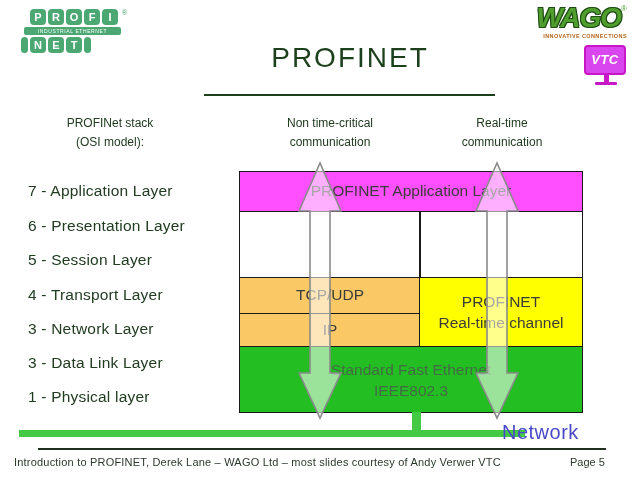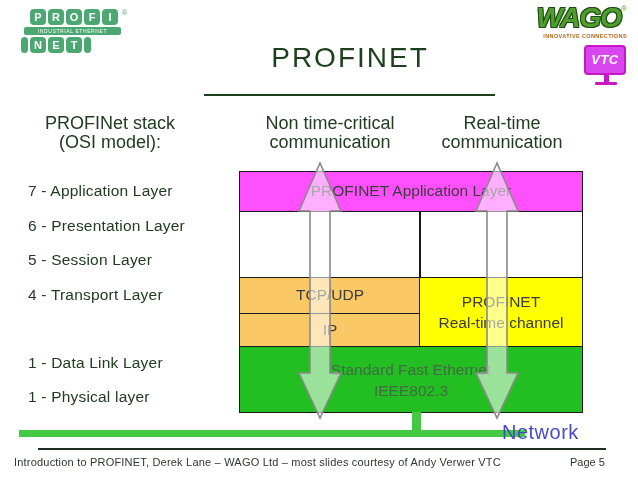--- a/index.html
+++ b/index.html
@@ -38,21 +38,21 @@
     line-height:26px;text-align:center;letter-spacing:.5px;}
   .vtc-stem{width:5px;height:7px;background:#c717c7;margin:0 auto;}
   .vtc-base{width:22px;height:3px;background:#c717c7;margin:0 auto;border-radius:1px;}
 
   
   .title{left:204px;top:42px;width:292px;text-align:center;font-size:28px;
     letter-spacing:2px;color:#1c3f1c;}
   .title-rule{left:204px;top:94px;width:291px;height:2px;background:#1c3f1c;}
 
   
-  .hdr{font-size:18px;line-height:19px;color:#213c21;text-align:center;}
+  .hdr{font-size:12px;line-height:19px;color:#213c21;text-align:center;}
   .left-heading{left:20px;top:114px;width:180px;}
   .col-hdr-left{left:239px;top:114px;width:182px;}
   .col-hdr-right{left:421px;top:114px;width:162px;}
   .layer{left:28px;font-size:15.5px;color:#213c21;letter-spacing:.2px;white-space:nowrap;}
 
   
   .dbox{box-sizing:border-box;border:1.5px solid #1a1a1a;color:#3c3c3c;
     font-size:15.5px;text-align:center;}
   .box-app{left:239px;top:171px;width:344px;height:41px;background:#FF4FFF;line-height:38px;}
   .box-white{left:239px;top:211px;width:344px;height:67px;background:#ffffff;}
@@ -126,21 +126,22 @@
   </div>
   <div class="abs hdr col-hdr-right">
     <div>Real-time</div>
     <div>communication</div>
   </div>
 
   <div class="abs layer" style="top:182px;">7 - Application Layer</div>
   <div class="abs layer" style="top:217px;">6 - Presentation Layer</div>
   <div class="abs layer" style="top:251px;">5 - Session Layer</div>
   <div class="abs layer" style="top:286px;">4 - Transport Layer</div>
-  <div class="abs layer" style="top:354px;">1 - Data Link Layer</div>
+  <div class="abs layer" style="top:320px;">3 - Network Layer</div>
+  <div class="abs layer" style="top:354px;">3 - Data Link Layer</div>
   <div class="abs layer" style="top:388px;">1 - Physical layer</div>
 
   <div class="abs dbox box-app">PROFINET Application Layer</div>
   <div class="abs dbox box-white"></div>
   <div class="abs mid-divider"></div>
   <div class="abs dbox box-ip">IP</div>
   <div class="abs dbox box-tcp">TCP/UDP</div>
   <div class="abs dbox box-rt">
     <div>PROFINET</div>
     <div>Real-time channel</div>

